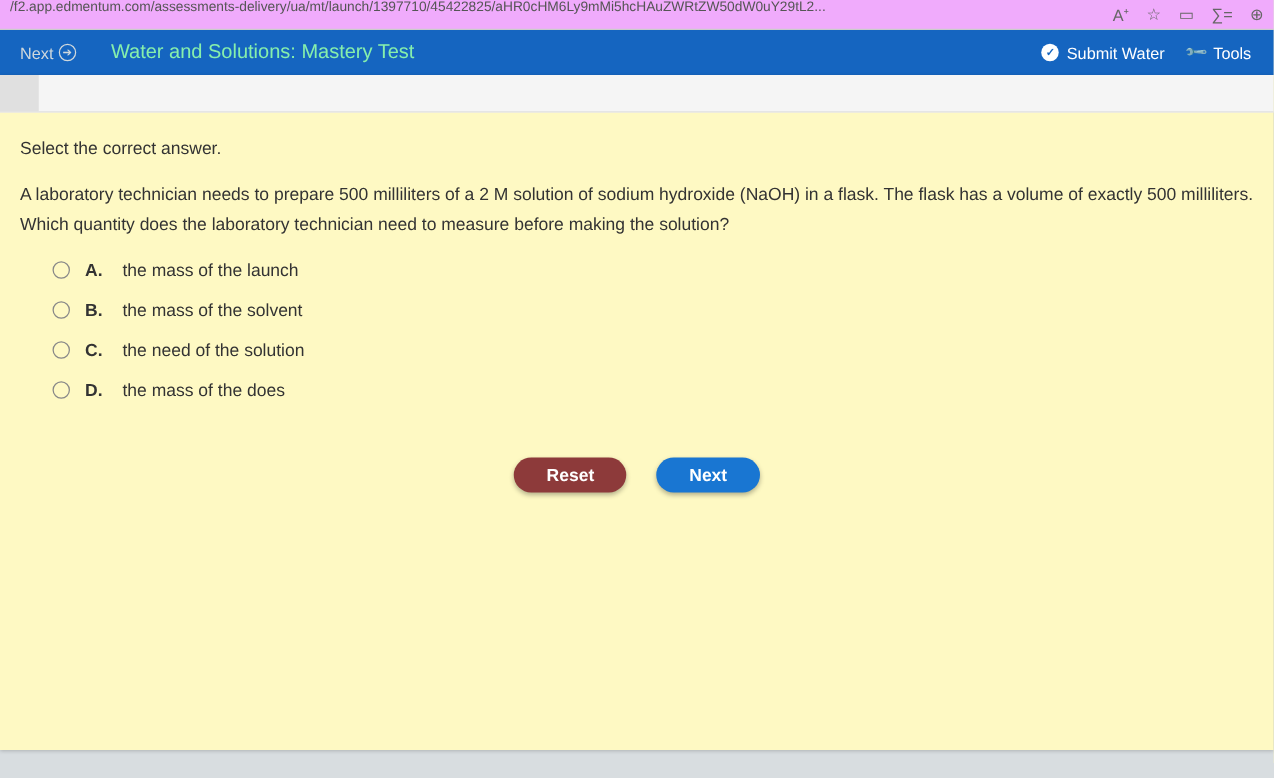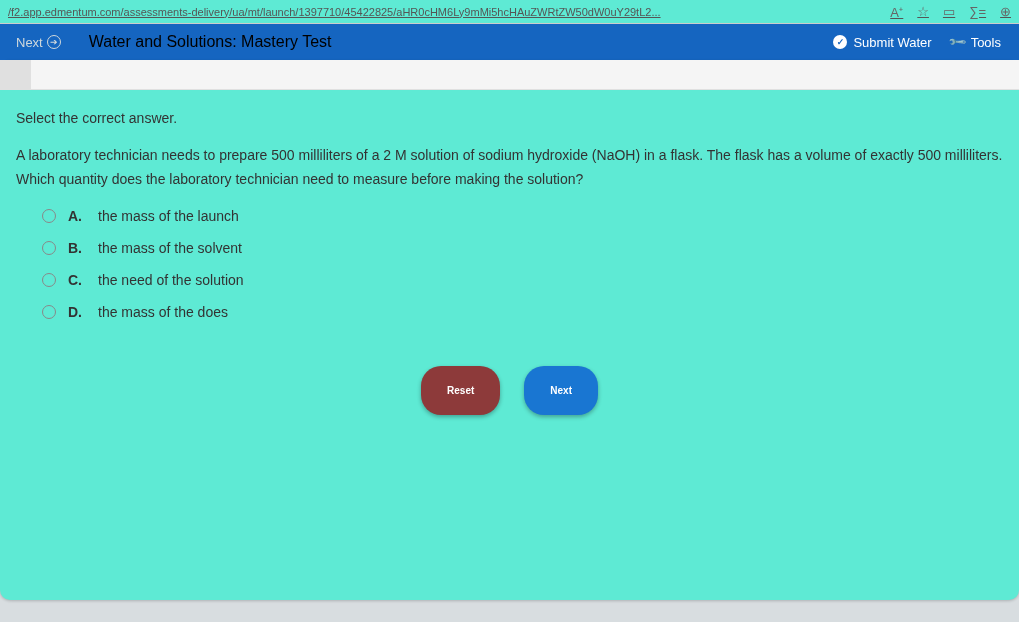--- a/index.html
+++ b/index.html
@@ -4,29 +4,27 @@
   <style>
     * { margin: 0; padding: 0; box-sizing: border-box; }
     body {
       font-family: Arial, sans-serif;
       background: #d8dde0;
       width: 1019px;
       height: 622px;
       overflow: hidden;
     }
     .browser-bar {
-      background: #5eead4;
+      background: #f0abfc;
       height: 24px;
       display: flex;
-      align-items: center;
       padding: 0 8px;
       font-size: 11px;
       color: #555;
       border-bottom: 1px solid #ccc;
-      text-decoration: underline;
     }
     .url-text { flex: 1; overflow: hidden; white-space: nowrap; }
     .browser-icons { display: flex; gap: 14px; align-items: center; color: #666; font-size: 13px; }
     .header-bar {
       background: #1565c0;
       height: 36px;
       display: flex;
       align-items: center;
       color: #fff;
       font-size: 14px;
@@ -47,21 +45,21 @@
       border: 1px solid #cfd8dc;
       border-radius: 50%;
       display: inline-flex;
       align-items: center;
       justify-content: center;
       font-size: 9px;
     }
     .test-title {
       font-size: 16px;
       margin-left: 20px;
-      color: #000000;
+      color: #86efac;
     }
     .header-right {
       margin-left: auto;
       display: flex;
       align-items: center;
       gap: 18px;
       padding-right: 10px;
     }
     .submit-btn {
       display: flex;
@@ -84,25 +82,24 @@
     }
     .tools-btn {
       display: flex;
       align-items: center;
       gap: 6px;
       font-size: 13px;
       color: #fff;
       cursor: pointer;
     }
     .content-area {
-      background: #5eead4;
+      background: #fef9c3;
       margin: 0;
       min-height: 540px;
       box-shadow: 0 1px 3px rgba(0,0,0,0.2);
-      border-radius: 10px;
     }
     .progress-bar {
       height: 30px;
       background: #f5f5f5;
       border-bottom: 1px solid #e0e0e0;
       position: relative;
     }
     .progress-fill {
       position: absolute;
       left: 0; top: 0; bottom: 0;
@@ -148,22 +145,22 @@
     }
     .action-buttons {
       display: flex;
       justify-content: center;
       gap: 24px;
       margin-top: 38px;
     }
     .pill-btn {
       border: none;
       border-radius: 20px;
-      padding: 19px 26px;
-      font-size: 10px;
+      padding: 6px 26px;
+      font-size: 14px;
       font-weight: bold;
       color: #fff;
       cursor: pointer;
       box-shadow: 0 2px 4px rgba(0,0,0,0.3);
     }
     .reset-btn { background: #8d3a3a; }
     .next-pill { background: #1976d2; }
     .wrench-icon {
       display: inline-block;
       transform: rotate(-45deg);

